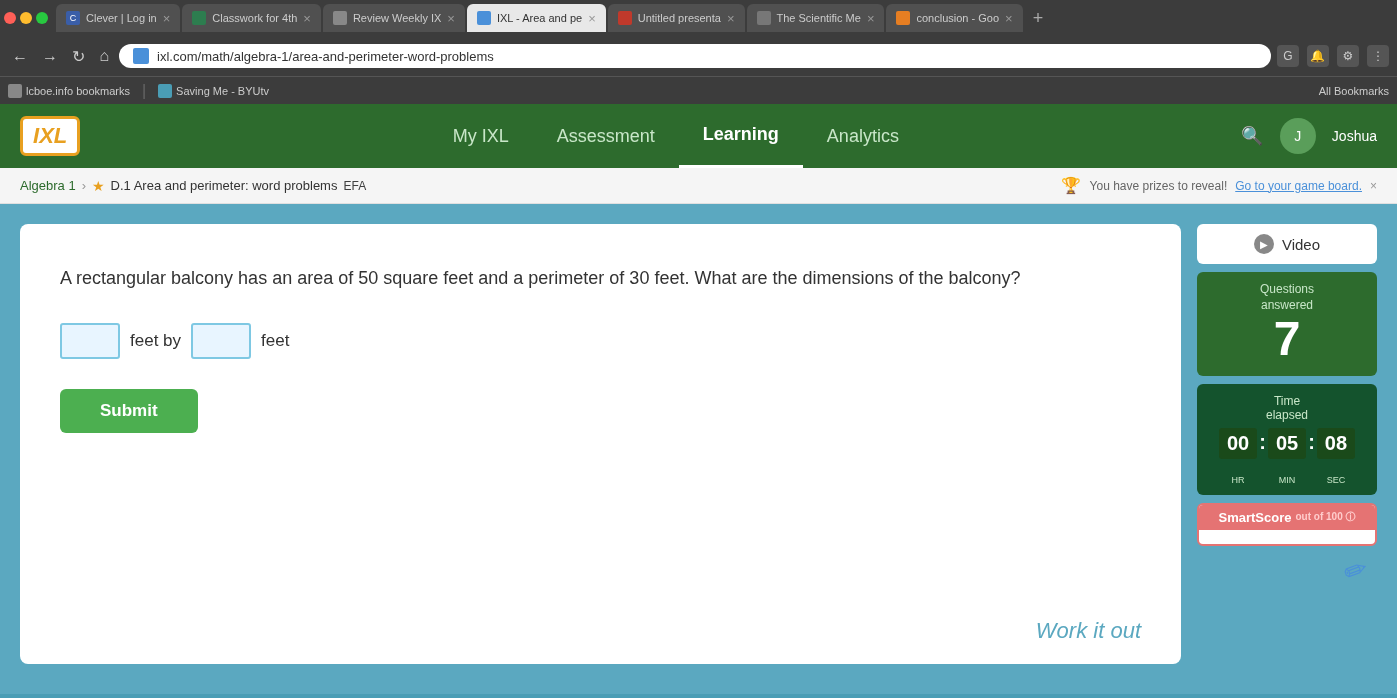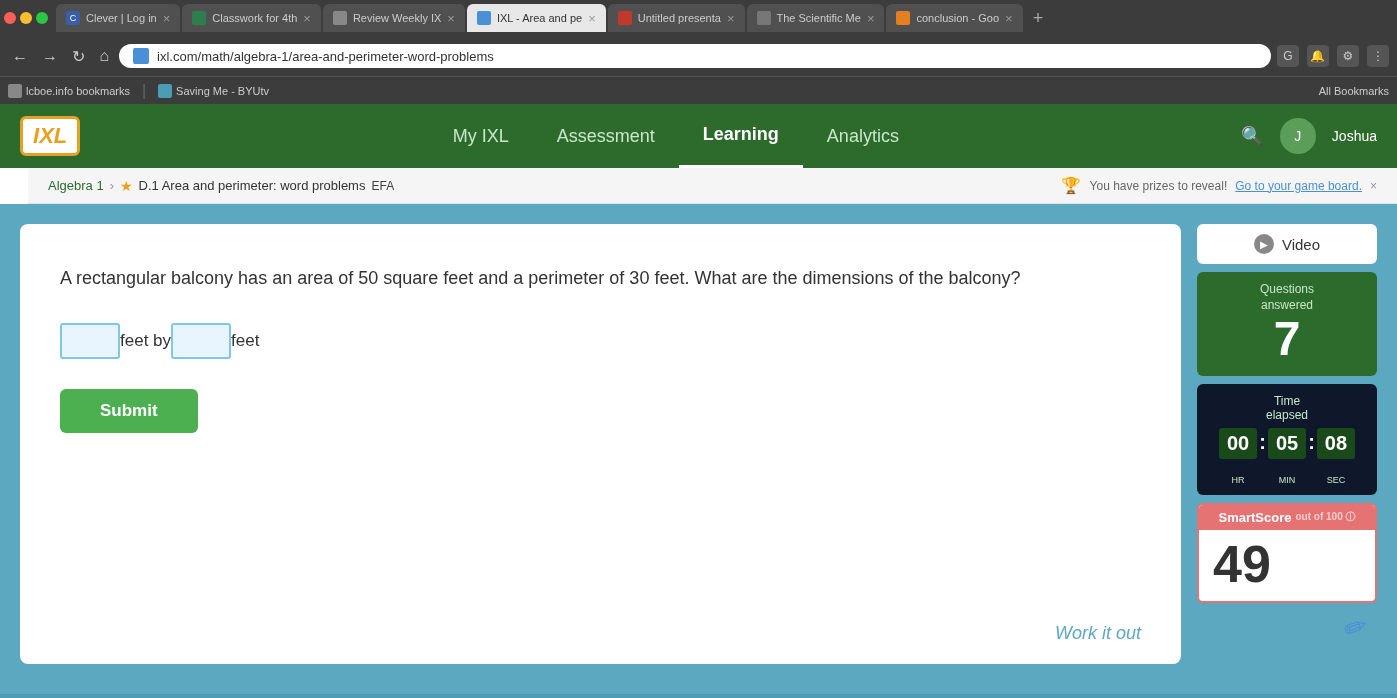--- a/index.html
+++ b/index.html
@@ -270,21 +270,20 @@
     
     .breadcrumb-bar {
       background: #f5f5f5;
       border-bottom: 1px solid #e0e0e0;
       padding: 8px 20px;
       display: flex;
       align-items: center;
       gap: 6px;
       font-size: 13px;
       color: #666;
-      margin-left: 28px;
     }
 
     .breadcrumb-link {
       color: #2d6b2d;
       cursor: pointer;
       text-decoration: none;
     }
 
     .breadcrumb-chevron {
       color: #999;
@@ -353,20 +352,21 @@
       font-size: 18px;
       color: #333;
       line-height: 1.6;
       margin-bottom: 30px;
       font-weight: 400;
     }
 
     .answer-row {
       display: flex;
       align-items: center;
+      gap: 10px;
       margin-bottom: 30px;
       font-size: 17px;
       color: #333;
     }
 
     .answer-input {
       width: 60px;
       height: 36px;
       border: 2px solid #7ec8e3;
       border-radius: 3px;
@@ -386,21 +386,21 @@
       font-weight: bold;
       cursor: pointer;
       display: block;
     }
 
     .work-it-out {
       position: absolute;
       bottom: 20px;
       right: 40px;
       color: #5ba8c0;
-      font-size: 18px;
+      font-size: 22px;
       font-style: italic;
       cursor: pointer;
     }
 
     
     .side-panel {
       width: 180px;
       display: flex;
       flex-direction: column;
       gap: 8px;
@@ -444,21 +444,21 @@
     }
 
     .qa-number {
       font-size: 48px;
       font-weight: bold;
       color: #fff;
       line-height: 1.1;
     }
 
     .time-elapsed-card {
-      background: #0f172a;
+      background: #14532d;
       color: #fff;
       border-radius: 6px;
       padding: 10px 2px;
       text-align: center;
     }
 
     .te-label {
       font-size: 12px;
       color: #c8e6c8;
     }
@@ -718,21 +718,20 @@
       </div>
 
       <div class="smartscore-card">
         <div class="ss-header">
           <span>SmartScore</span>
           <span style="font-size:10px; color:#fcc;">
             <span>out of 100</span>
             <span style="cursor:pointer;">ⓘ</span>
           </span>
         </div>
-        <div class="ss-number">49</div>
       </div>
 
       <div class="pencil-icon-area">
         <span class="pencil-icon">✏</span>
       </div>
 
     </div>
   </div>
 </div>
 

